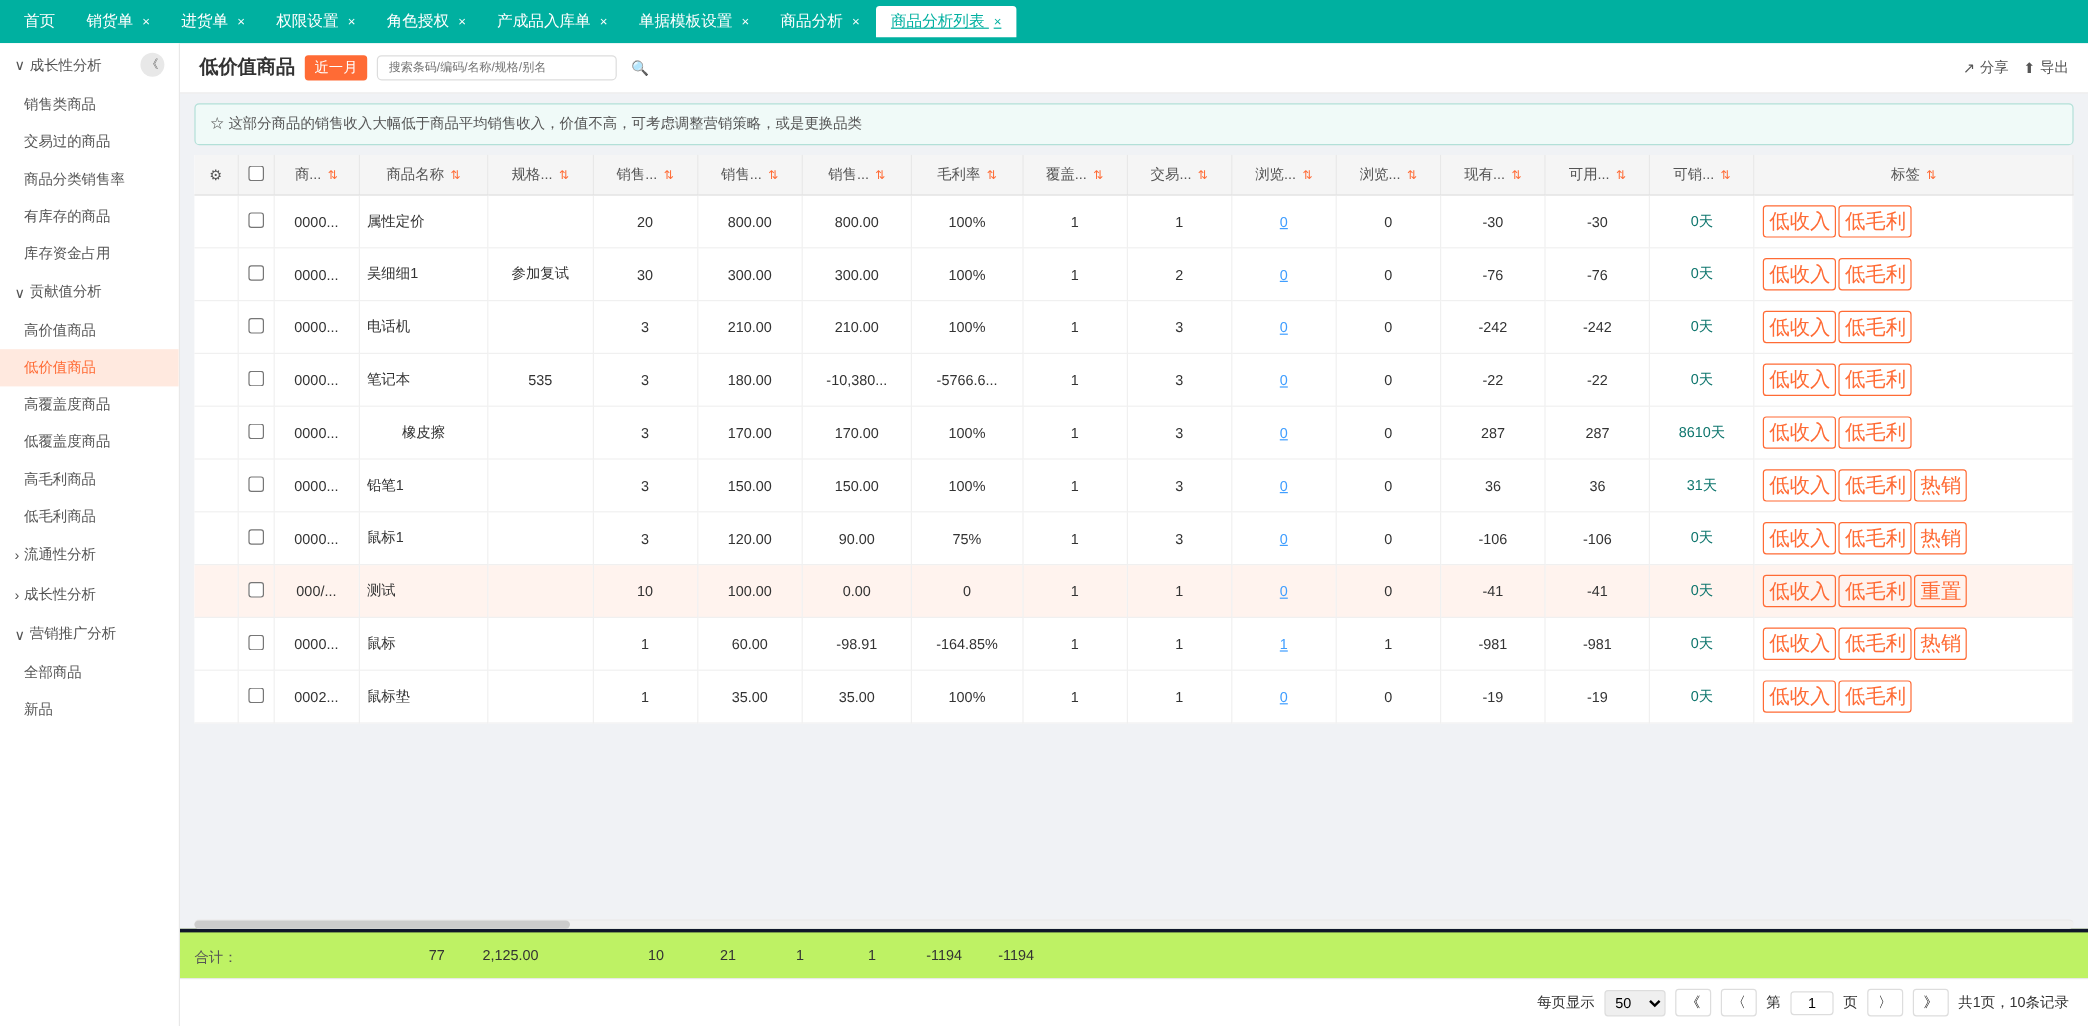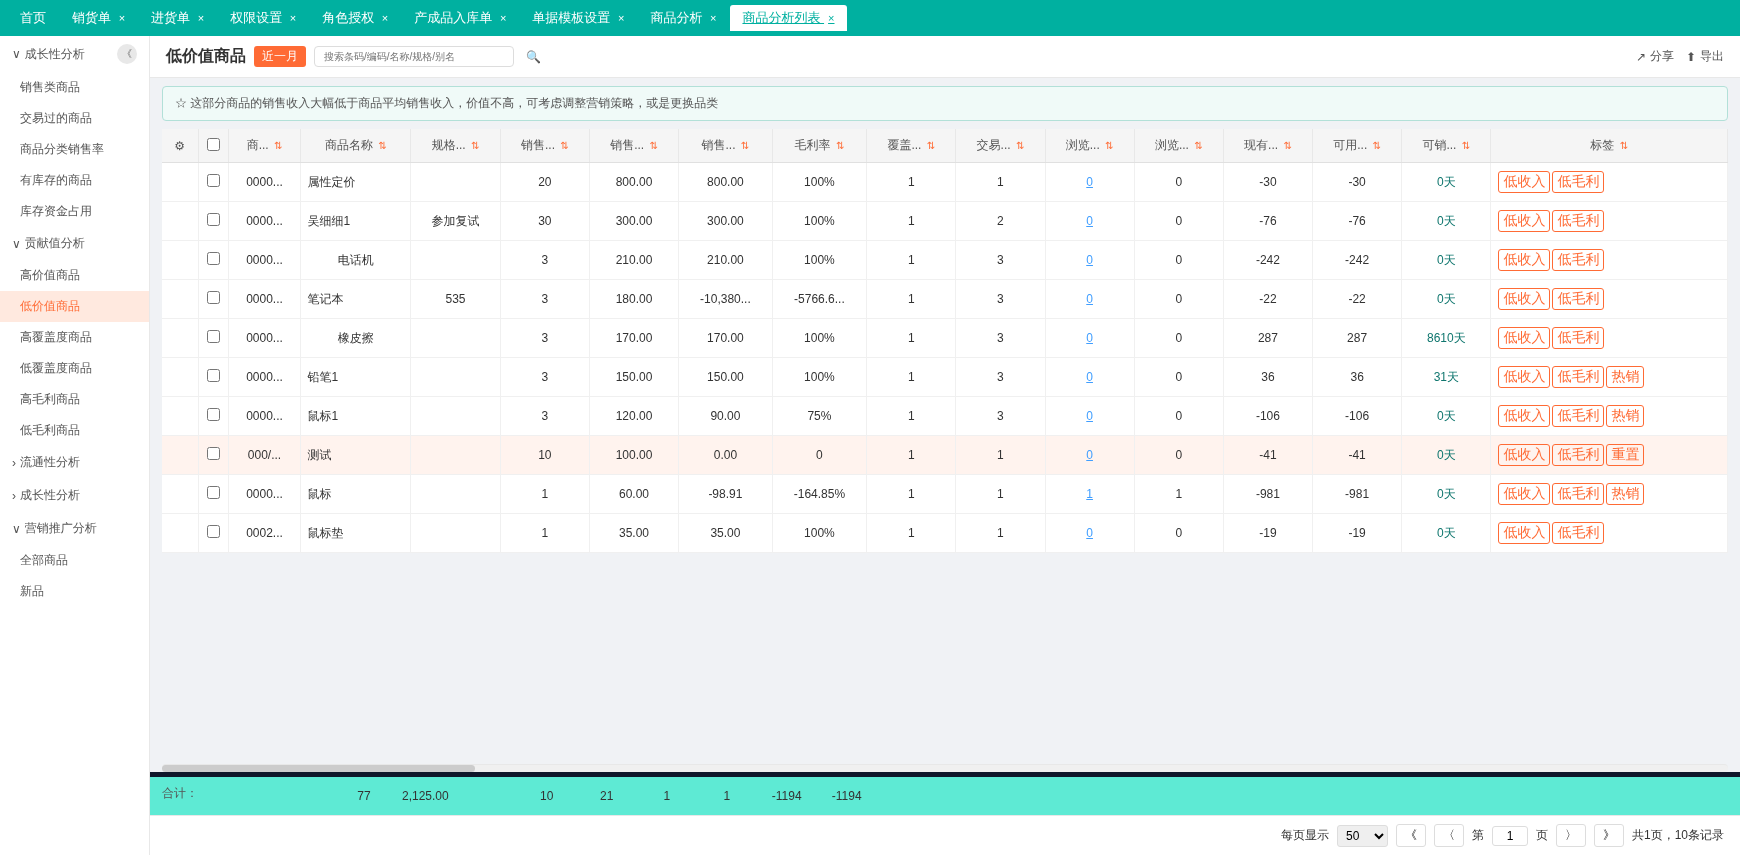--- a/index.html
+++ b/index.html
@@ -142,36 +142,36 @@
       border-right: 1px solid #f0f0f0;
       text-align: center;
       color: #333;
     }
     tr.highlighted td { background: #fff3ee; }
     .tag-label {
       display: inline-block;
       border: 1px solid;
       border-radius: 3px;
       padding: 1px 4px;
-      font-size: 14px;
+      font-size: 17px;
       margin: 1px;
     }
     .tag-low-income { color: #ff6b35; border-color: #ff6b35; }
     .tag-low-profit { color: #ff6b35; border-color: #ff6b35; }
     .tag-hot { color: #ff6b35; border-color: #ff6b35; }
     .tag-days { color: #0f766e; }
     .link-style { color: #409eff; text-decoration: underline; cursor: pointer; }
 
     
     .table-footer {
-      background: #5eead4;
-      border-top: 5px solid #0f172a;
+      background: #bef264;
+      border-top: 3px solid #0f172a;
       padding: 8px 12px;
       display: flex;
-      align-items: flex-start;
+      align-items: flex-end;
     }
     .total-label { color: #555; margin-right: 16px; }
     .total-cells {
       display: flex;
       gap: 0;
     }
     .total-cell {
       padding: 4px 8px;
       color: #333;
       font-size: 12px;
@@ -384,21 +384,21 @@
     <td>0</td>
     <td>-76</td>
     <td>-76</td>
     <td><span class="tag-days">0天</span></td>
     <td style="text-align:left"><span class="tag-label tag-low-income">低收入</span><span class="tag-label tag-low-profit">低毛利</span></td>
   </tr>
             <tr>
     <td></td>
     <td class="checkbox-col"><input type="checkbox" style=""></td>
     <td>0000...</td>
-    <td style="text-align:center">电话机</td>
+    <td style="text-align:left">电话机</td>
     <td></td>
     <td>3</td>
     <td>210.00</td>
     <td>210.00</td>
     <td>100%</td>
     <td>1</td>
     <td>3</td>
     <td><span class="link-style">0</span></td>
     <td>0</td>
     <td>-242</td>

